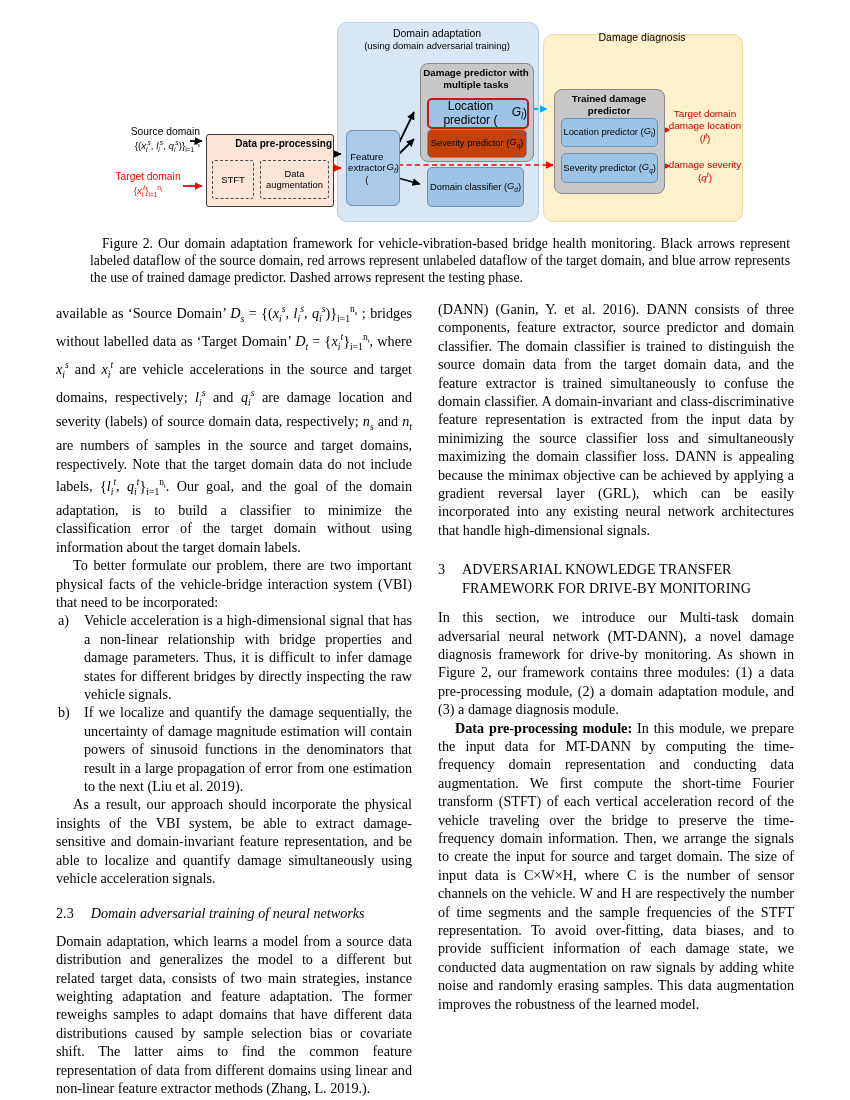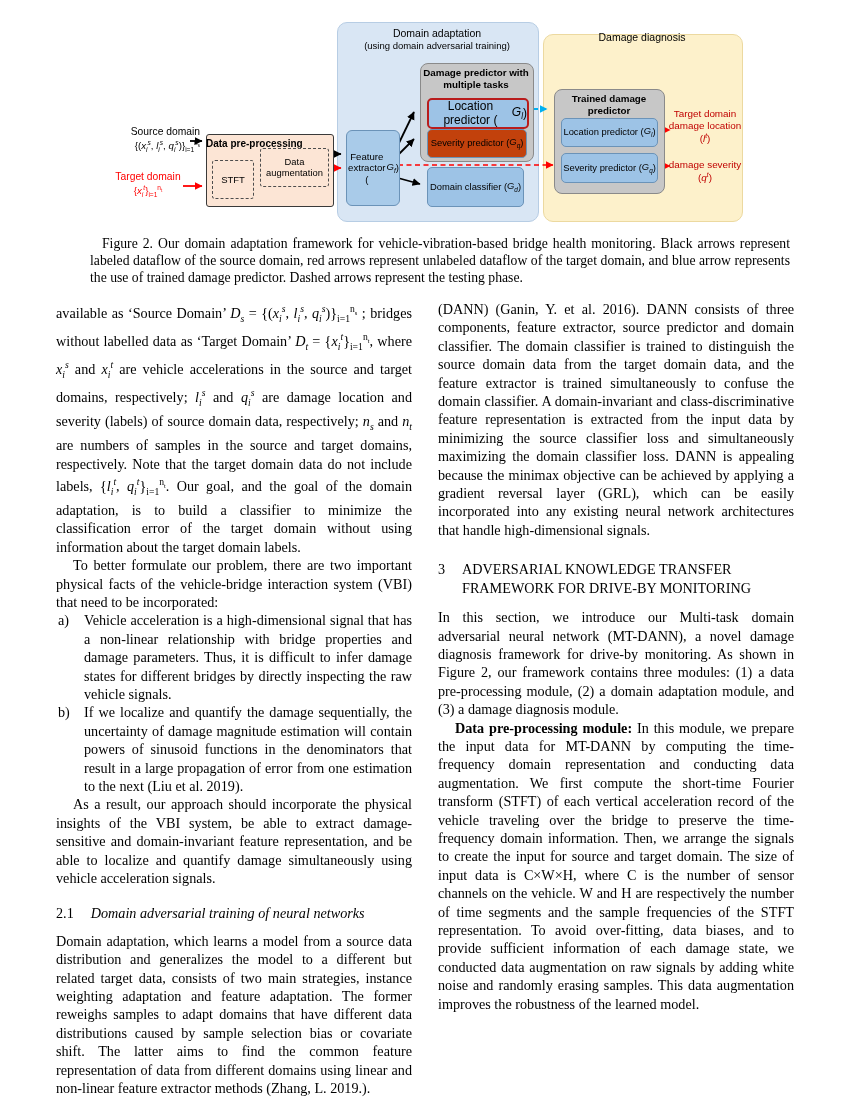--- a/index.html
+++ b/index.html
@@ -11,23 +11,23 @@
   .ctr{display:flex;align-items:center;justify-content:center;text-align:center;}
   .da-box{left:337px;top:14px;width:200px;height:198px;background:#d9e6f4;border:1px solid #b7cde4;border-radius:10px;}
   .dd-box{left:543px;top:26px;width:198px;height:186px;background:#fdf1cb;border:1px solid #ecd9a0;border-radius:10px;}
   .da-title{left:337px;top:19px;width:200px;text-align:center;font-size:10.5px;}
   .da-sub{left:337px;top:32px;width:200px;text-align:center;font-size:9.5px;}
   .dd-title{left:543px;top:23px;width:198px;text-align:center;font-size:10.5px;}
   .src-label{left:96px;top:118px;width:104px;text-align:right;font-size:10.3px;line-height:1.25;}
   .tgt-label{left:100px;top:163px;width:96px;text-align:center;font-size:10.3px;line-height:1.25;color:#ff0000;}
   .fig-math{font-size:9.7px;}
   .pre-box{left:206px;top:126px;width:126px;height:71px;background:#fce5d5;border:1px solid #3a3a3a;border-radius:3px;}
-  .pre-title{left:206px;top:130px;width:126px;text-align:left;font-size:10px;font-weight:700;}
+  .pre-title{left:206px;top:130px;width:126px;text-align:right;font-size:10px;font-weight:700;}
   .stft-box{left:212px;top:152px;width:40px;height:37px;background:#fce5d5;border:1px dashed #4d4d4d;border-radius:3px;font-size:9.5px;}
-  .aug-box{left:260px;top:140px;width:67px;height:37px;background:#fce5d5;border:1px dashed #4d4d4d;border-radius:3px;font-size:9.4px;line-height:1.15;}
+  .aug-box{left:260px;top:152px;width:67px;height:37px;background:#fce5d5;border:1px dashed #4d4d4d;border-radius:3px;font-size:9.4px;line-height:1.15;}
   .fe-box{left:346px;top:122px;width:52px;height:74px;background:#a9cbe9;border:1px solid #6b93b8;border-radius:6px;font-size:9.6px;line-height:1.2;}
   .dp-box{left:420px;top:55px;width:112px;height:97px;background:#c7c7c7;border:1px solid #8a8a8a;border-radius:8px;}
   .dp-title{left:420px;top:59px;width:112px;text-align:center;font-size:9.8px;font-weight:700;line-height:1.18;}
   .loc-box{left:427px;top:90px;width:98px;height:27px;background:#9dc3e6;border:2px solid #b91c1c;border-radius:5px;font-size:12px;line-height:1.15;}
   .sev-box{left:427px;top:121px;width:98px;height:27px;background:#c2410c;border:1px solid #6b93b8;border-radius:5px;font-size:9.4px;line-height:1.15;}
   .dc-box{left:427px;top:159px;width:95px;height:38px;background:#9dc3e6;border:1px solid #6b93b8;border-radius:5px;font-size:9.4px;line-height:1.2;}
   .tp-box{left:554px;top:81px;width:109px;height:103px;background:#c7c7c7;border:1px solid #8a8a8a;border-radius:8px;}
   .tp-title{left:554px;top:85px;width:110px;text-align:center;font-size:9.8px;font-weight:700;line-height:1.18;}
   .tloc-box{left:561px;top:110px;width:95px;height:27px;background:#9dc3e6;border:1px solid #6b93b8;border-radius:5px;font-size:9.4px;line-height:1.15;}
   .tsev-box{left:561px;top:145px;width:95px;height:28px;background:#9dc3e6;border:1px solid #6b93b8;border-radius:5px;font-size:9.4px;line-height:1.15;}
@@ -132,21 +132,21 @@
       <div class="li">
         <span class="li-marker">a)</span>
         <span>Vehicle acceleration is a high-dimensional signal that has a non-linear relationship with bridge properties and damage parameters. Thus, it is difficult to infer damage states for different bridges by directly inspecting the raw vehicle signals.</span>
       </div>
       <div class="li">
         <span class="li-marker">b)</span>
         <span>If we localize and quantify the damage sequentially, the uncertainty of damage magnitude estimation will contain powers of sinusoid functions in the denominators that result in a large propagation of error from one estimation to the next (Liu et al. 2019).</span>
       </div>
       <div class="para indent">As a result, our approach should incorporate the physical insights of the VBI system, be able to extract damage-sensitive and domain-invariant feature representation, and be able to localize and quantify damage simultaneously using vehicle acceleration signals.</div>
       <div class="h2">
-        <span class="h2num">2.1</span><span class="h2title">Domain adversarial training of neural networks</span>
+        <span class="h2num">2.3</span><span class="h2title">Domain adversarial training of neural networks</span>
       </div>
       <div class="para">Domain adaptation, which learns a model from a source data distribution and generalizes the model to a different but related target data, consists of two main strategies, instance weighting adaptation and feature adaptation. The former reweighs samples to adapt domains that have different data distributions caused by sample selection bias or covariate shift. The latter aims to find the common feature representation of data from different domains using linear and non-linear feature extractor methods (Zhang, L. 2019.).</div>
       <div class="para indent">In our damage diagnosis framework, we use a feature adaptation approach, domain adversarial neural networks</div>
     </div>
 
     <div class="col">
       <div class="para">(DANN) (Ganin, Y. et al. 2016). DANN consists of three components, feature extractor, source predictor and domain classifier. The domain classifier is trained to distinguish the source domain data from the target domain data, and the feature extractor is trained simultaneously to confuse the domain classifier. A domain-invariant and class-discriminative feature representation is extracted from the input data by minimizing the source classifier loss and simultaneously maximizing the domain classifier loss. DANN is appealing because the minimax objective can be achieved by applying a gradient reversal layer (GRL), which can be easily incorporated into any existing neural network architectures that handle high-dimensional signals.</div>
       <div class="h3">
         <span class="h3num">3</span>
         <span>

